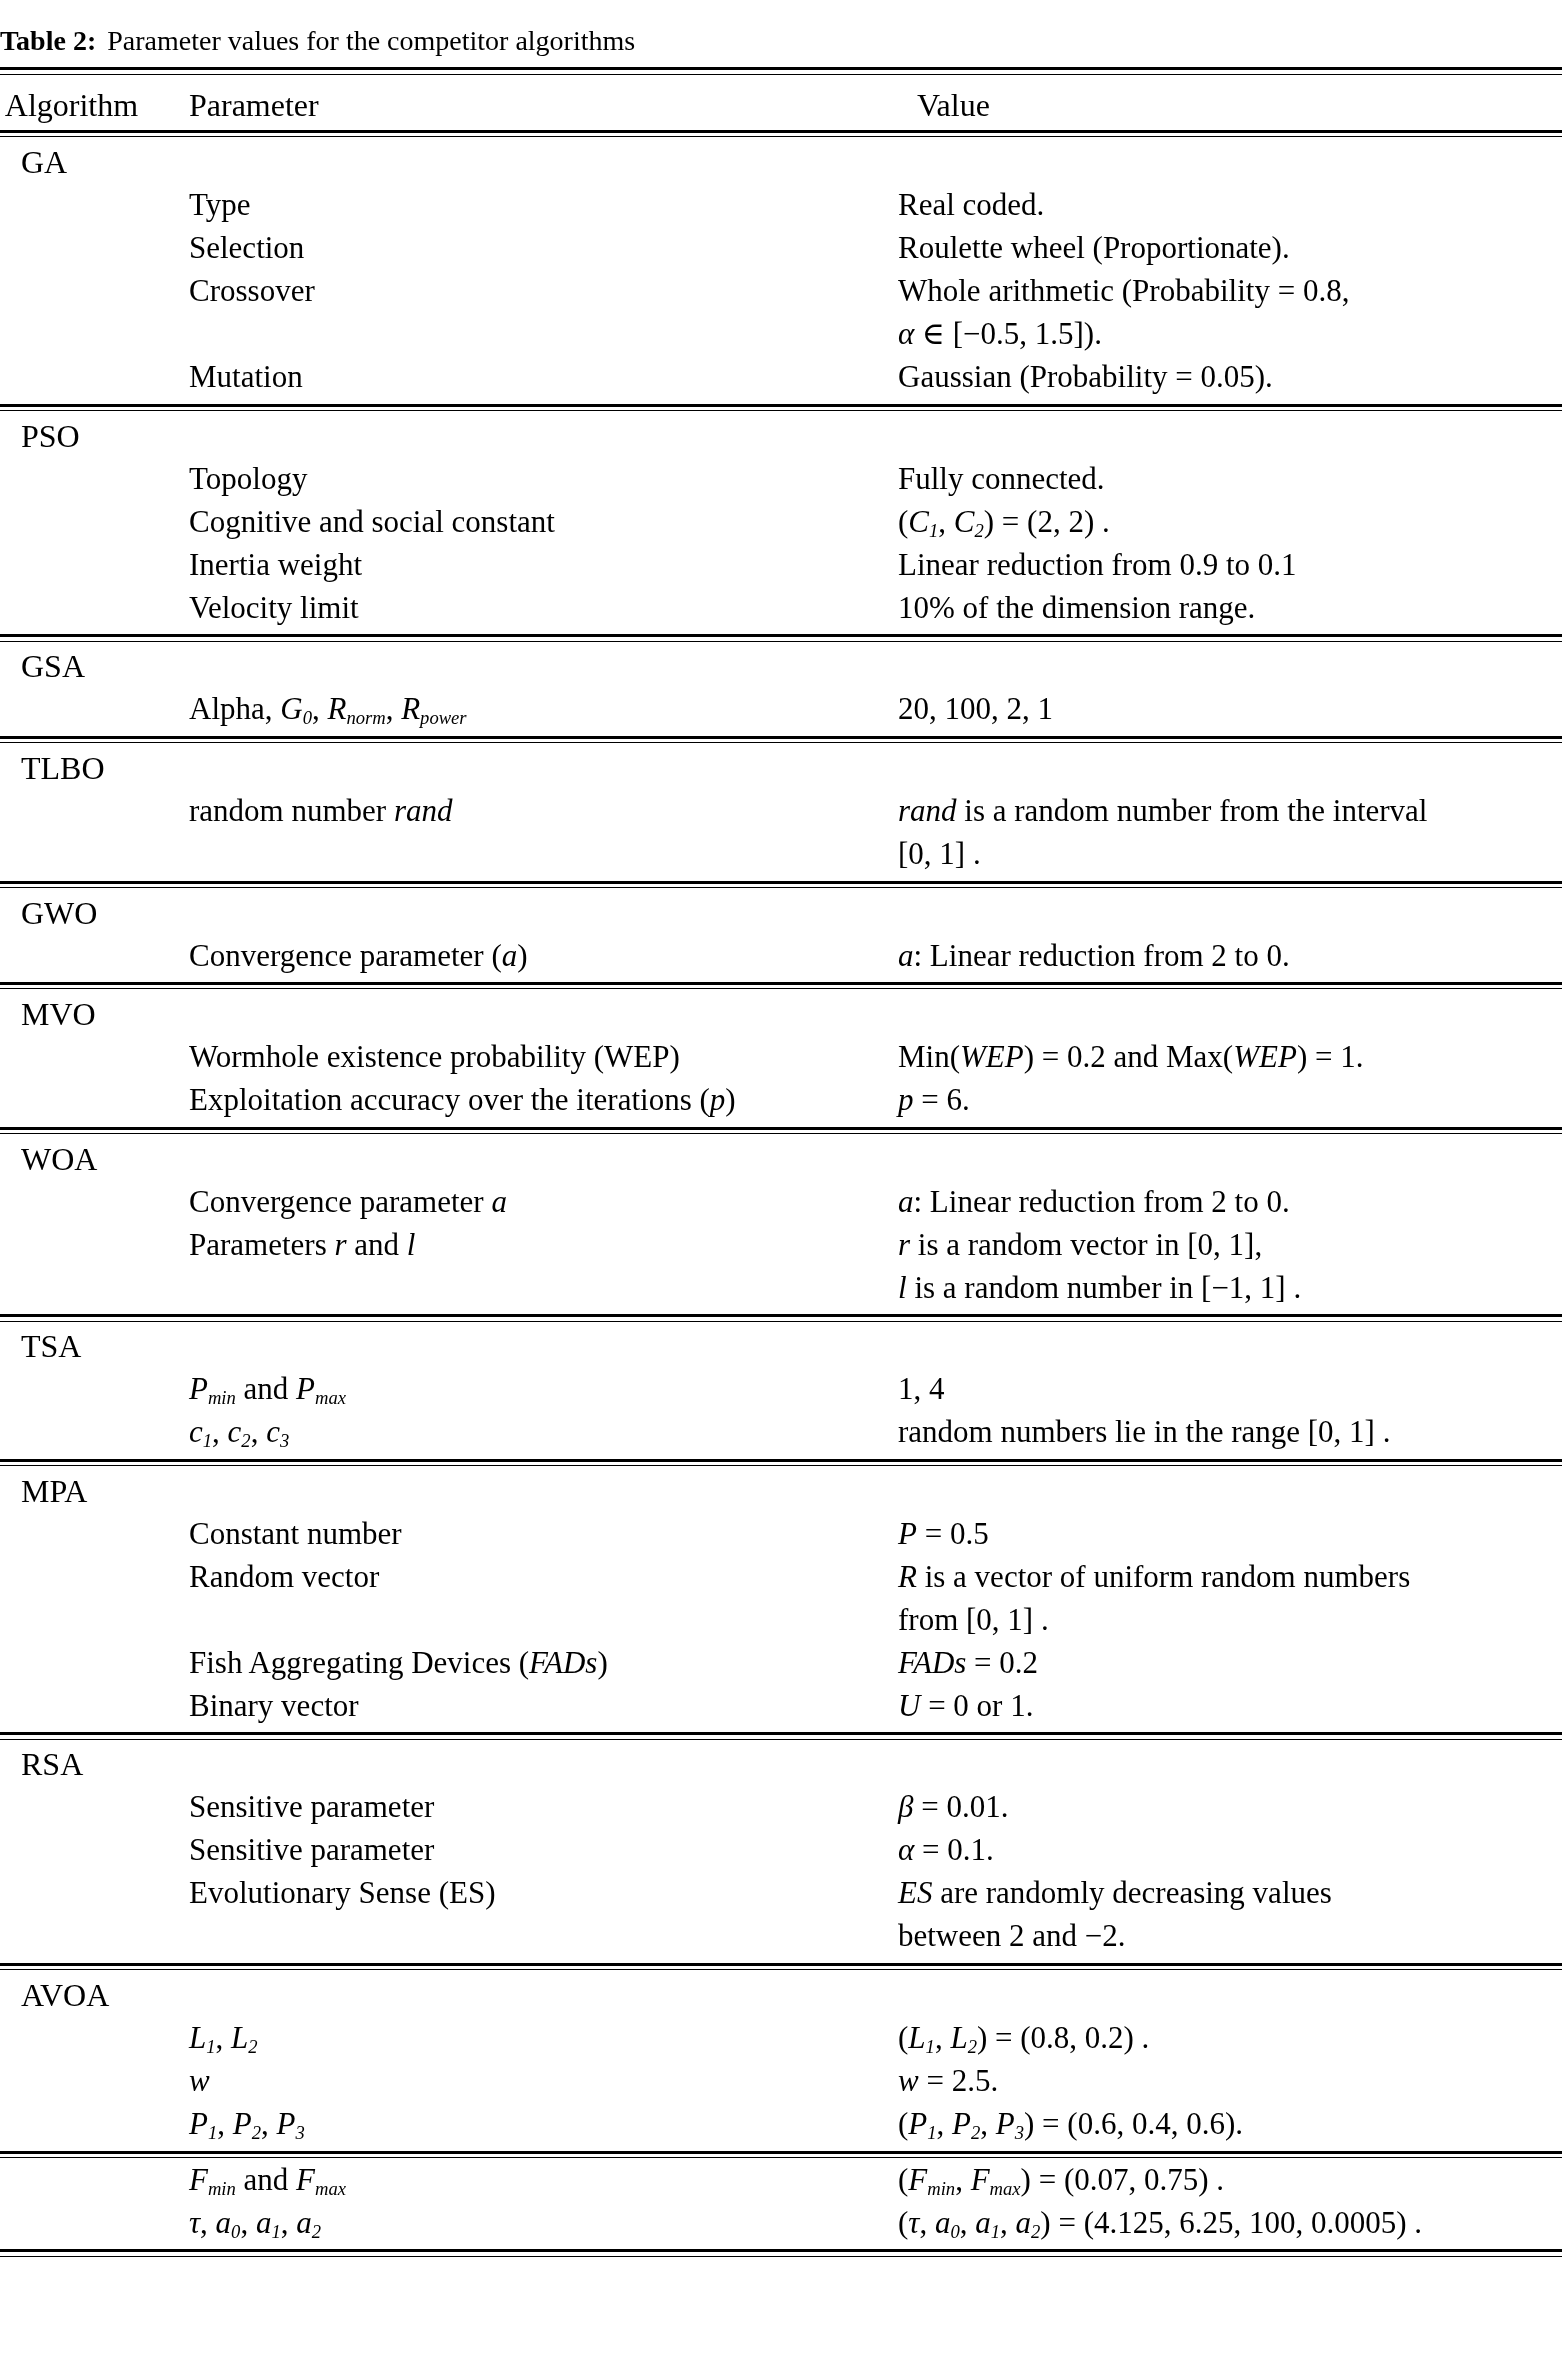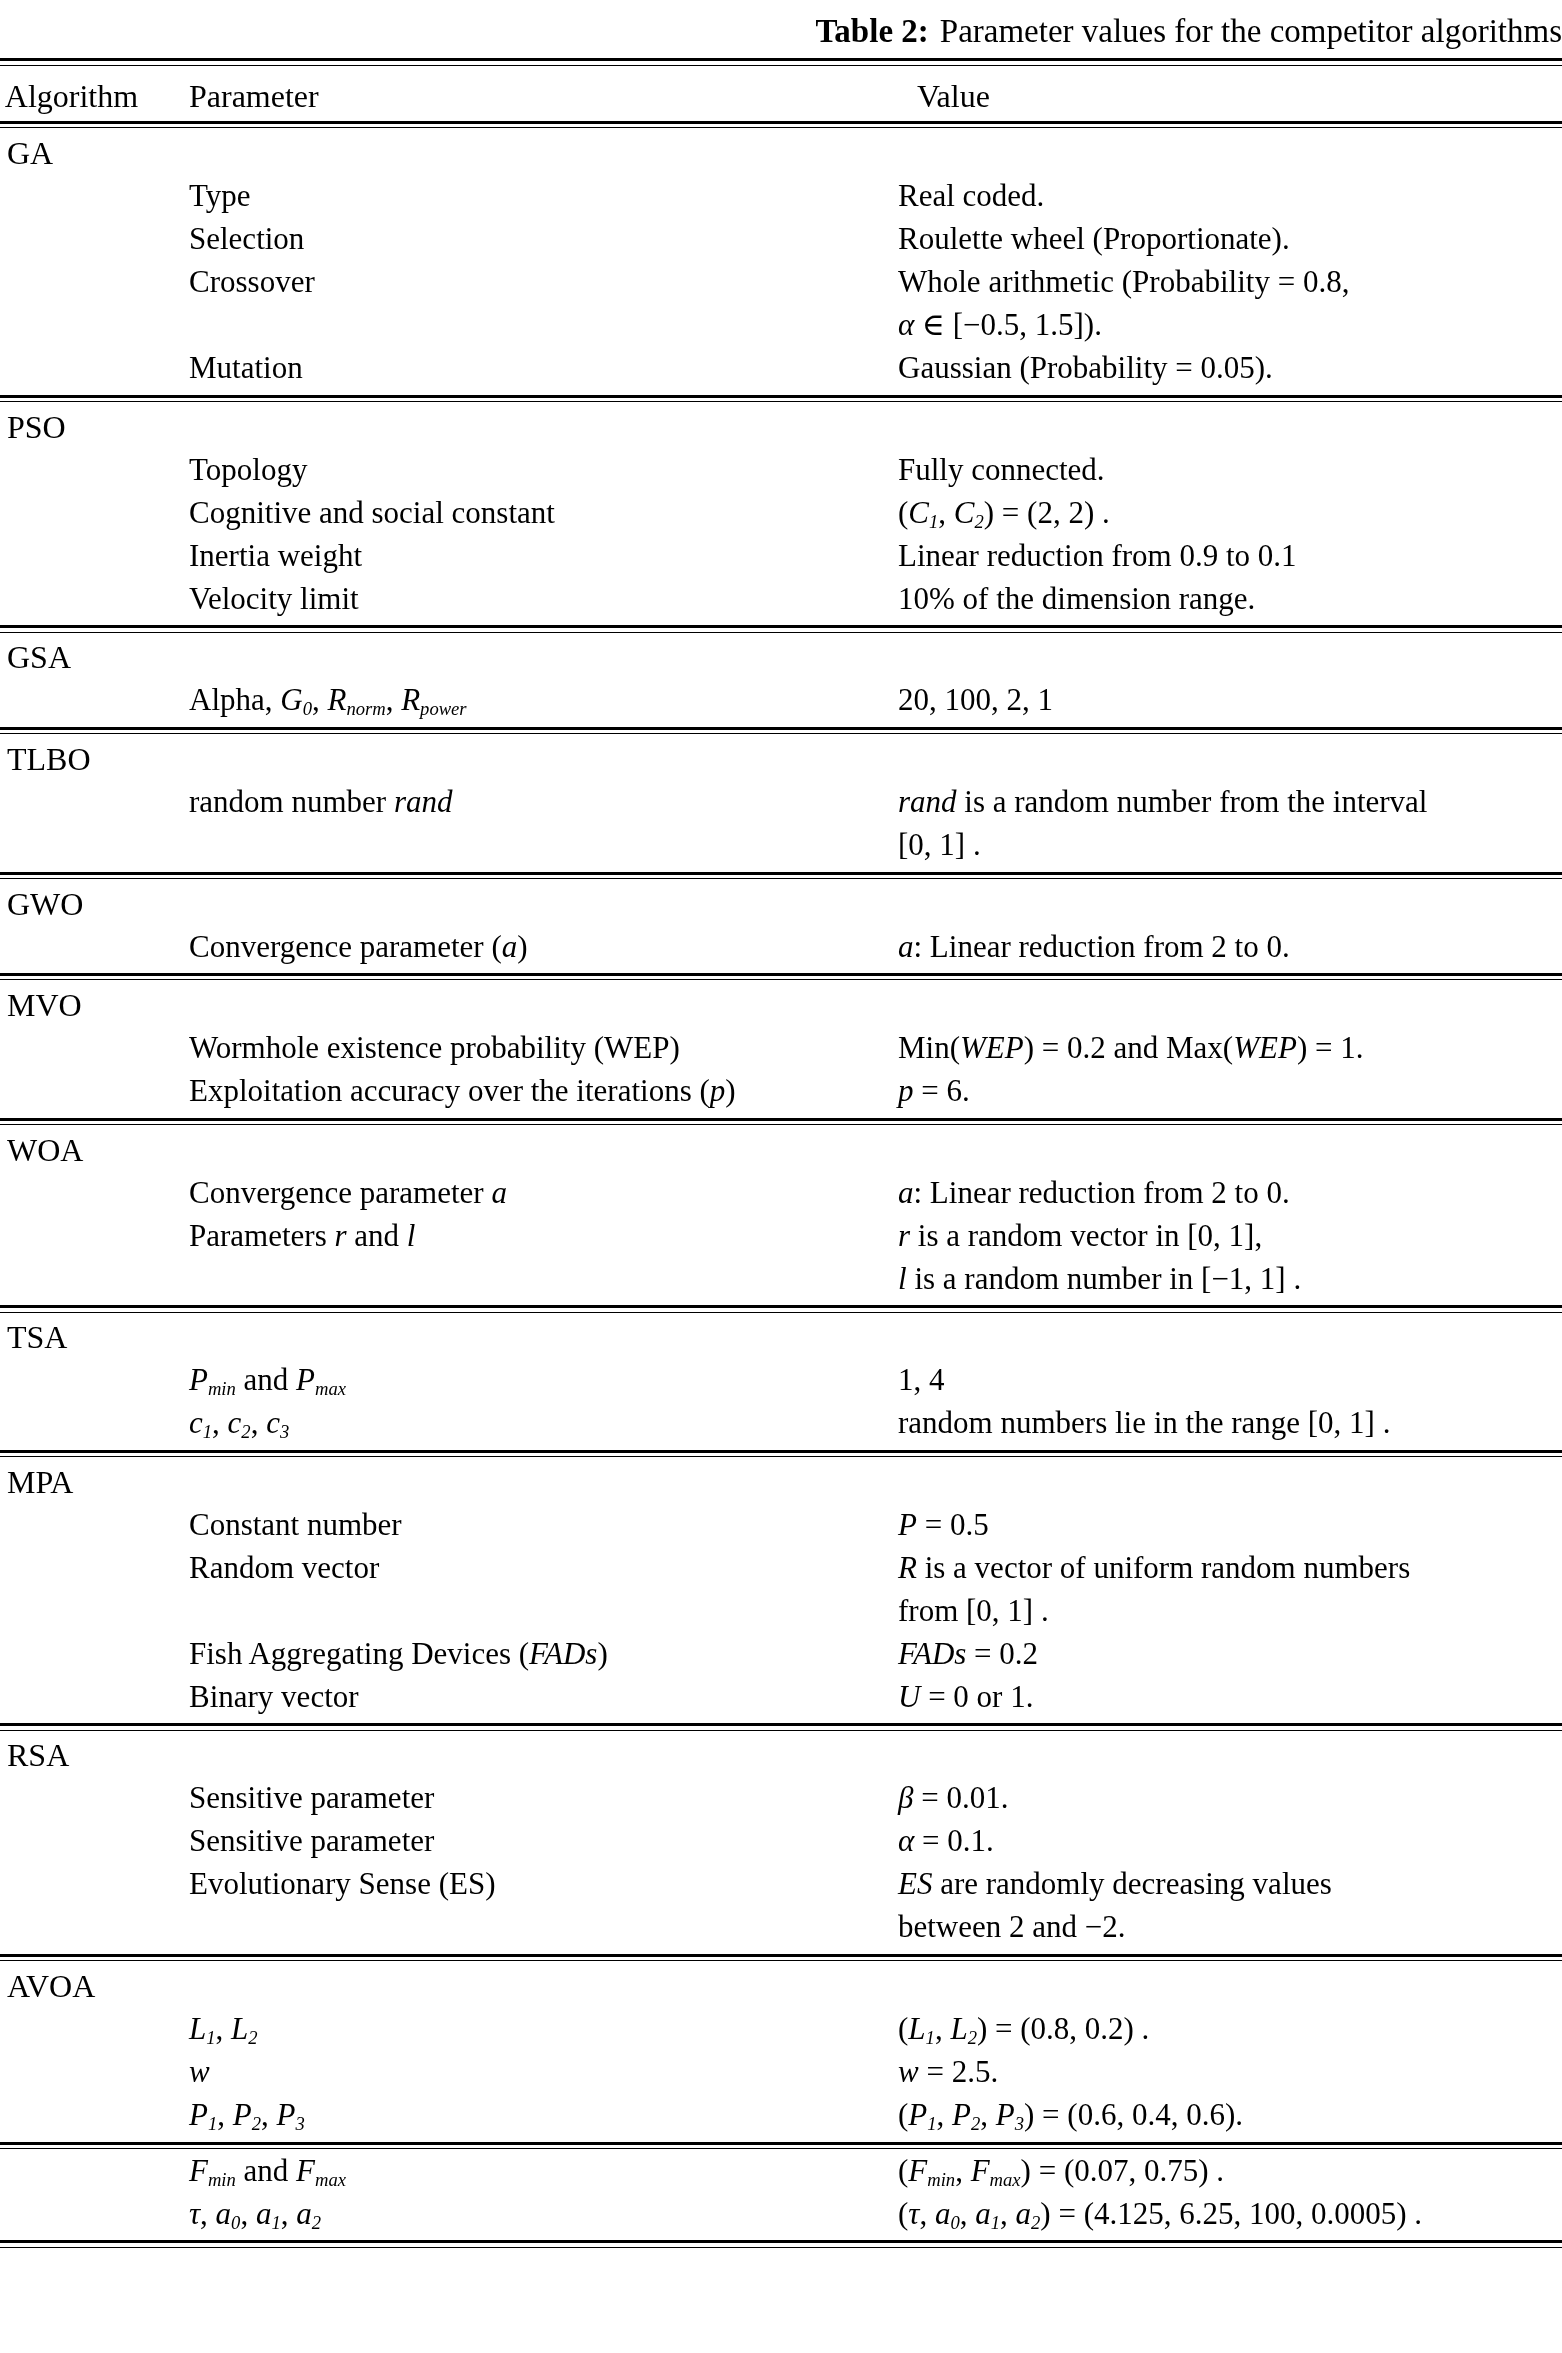--- a/index.html
+++ b/index.html
@@ -11,25 +11,25 @@
     width: 1562px;
     height: 2354px;
     overflow: hidden;
     color: #000000;
     font-family: "Liberation Serif", "DejaVu Serif", serif;
     font-size: 31px;
     line-height: 43px;
     position: relative;
   }
   .caption {
-    padding-top: 11px;
+    padding-top: 20px;
     height: 41px;
     line-height: 41px;
-    text-align: right;
-    font-size: 33px;
+    text-align: left;
+    font-size: 28px;
     white-space: nowrap;
   }
   .caption .cap-label {
     font-weight: bold;
     padding-right: 11px;
   }
   
   .rule {
     height: 3.2px;
     border-top: 3.2px solid #000;
@@ -45,21 +45,21 @@
     font-size: 32px;
     font-family: Liberation Serif, serif;
   }
   .col-algo   { position: absolute; left: 4.8px;    top: 0; white-space: nowrap; }
   .col-param  { position: absolute; left: 189px;  top: 0; white-space: nowrap; }
   .col-value  { position: absolute; left: 898px; top: 0; white-space: nowrap; margin-left: 19px; }
   .algo-label {
     margin-top: 4.8px;
     height: 41px;
     line-height: 41px;
-    padding-left: 7px;
+    padding-left: 21px;
     font-size: 32px;
   }
   .row-line {
     position: relative;
     height: 43px;
   }
   .param-cell  { position: absolute; left: 189px;  top: 0; white-space: nowrap; }
   .value-cell  { position: absolute; left: 898px; top: 0; white-space: nowrap; text-align: center; }
   i { font-style: italic; }
   sub.ss {

